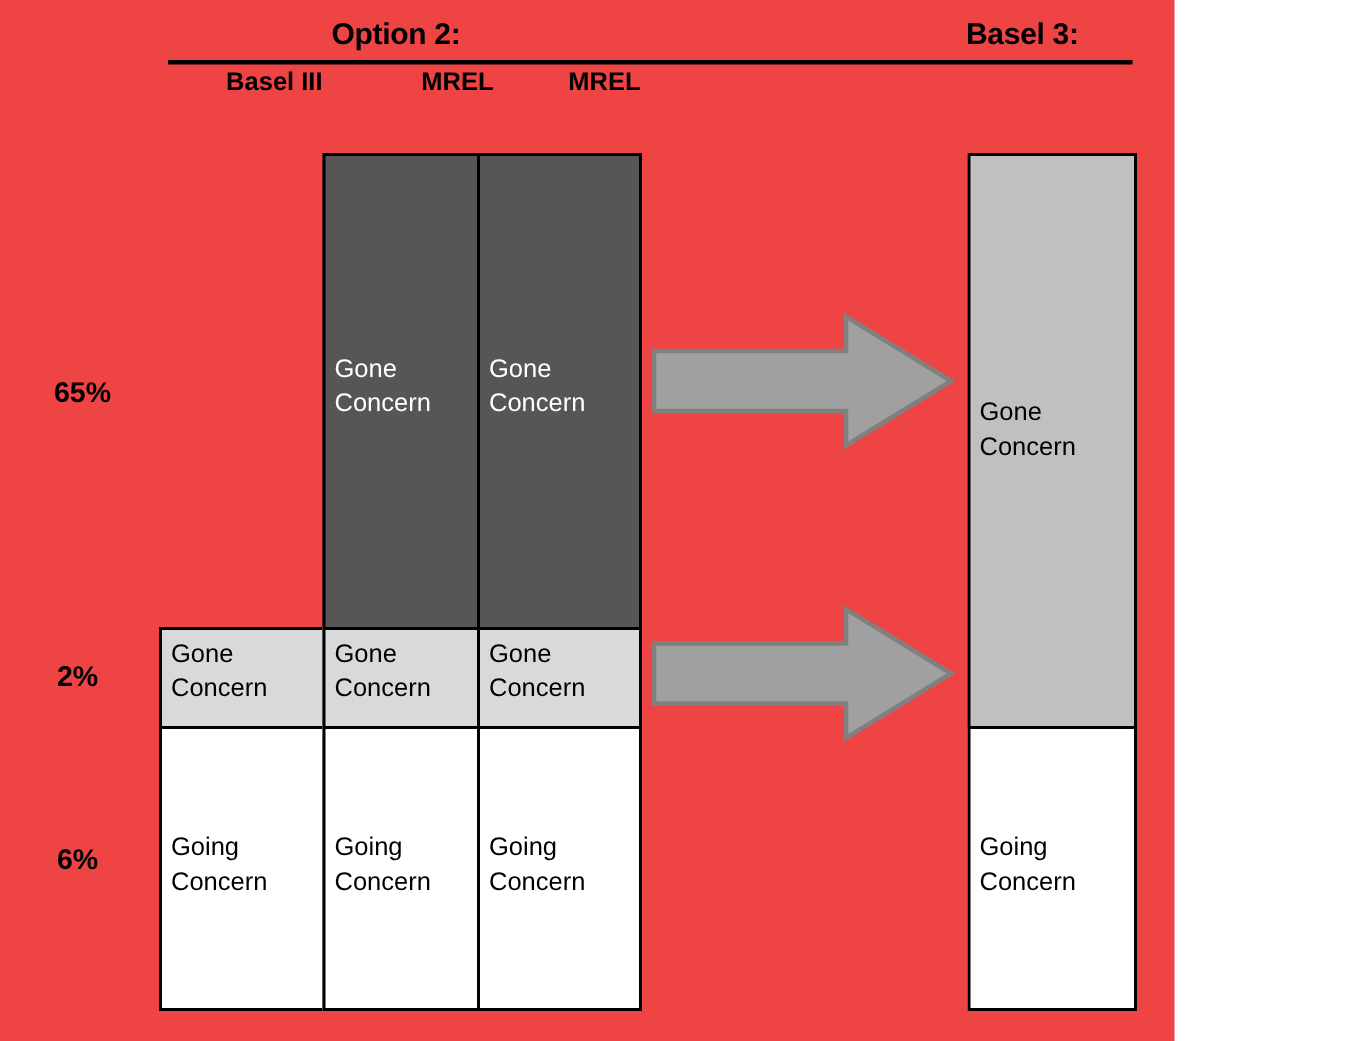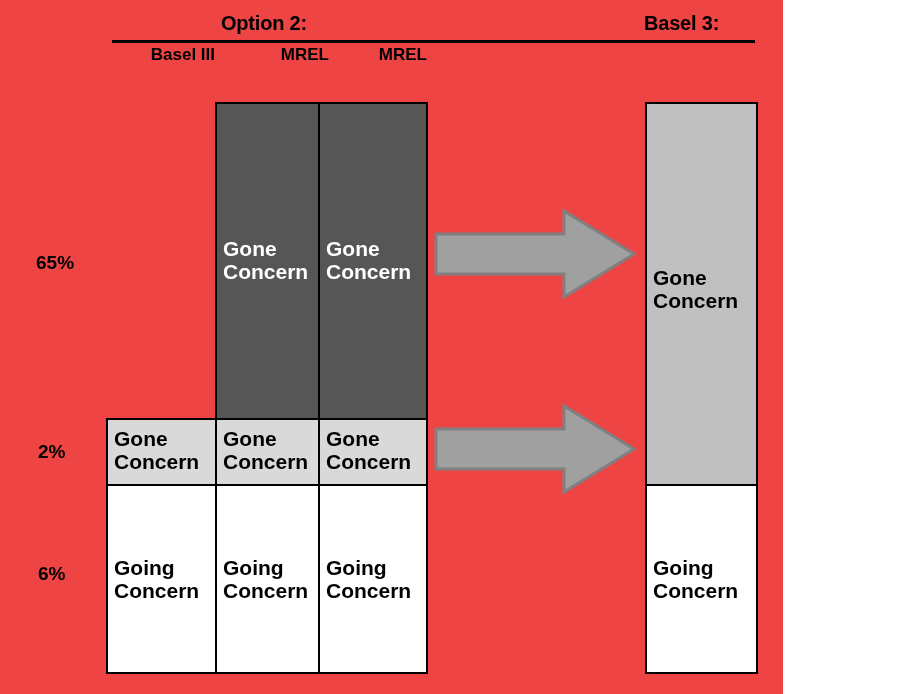--- a/index.html
+++ b/index.html
@@ -60,22 +60,22 @@
   }
   .seg {
     position: absolute;
     box-sizing: border-box;
     border: 2px solid #000000;
     overflow: hidden;
   }
   .seg-label {
     position: absolute;
     left: 6px;
-    font-size: 21px;
-    font-weight: bold;
+    font-size: 17px;
+    font-weight: normal;
     line-height: 1.32;
     white-space: nowrap;
   }
   .seg-label.dark-bg { color: #ffffff; }
   .seg-label.light-bg { color: #000000; }
 
   
   .axis-label {
     position: absolute;
     font-size: 19px;

